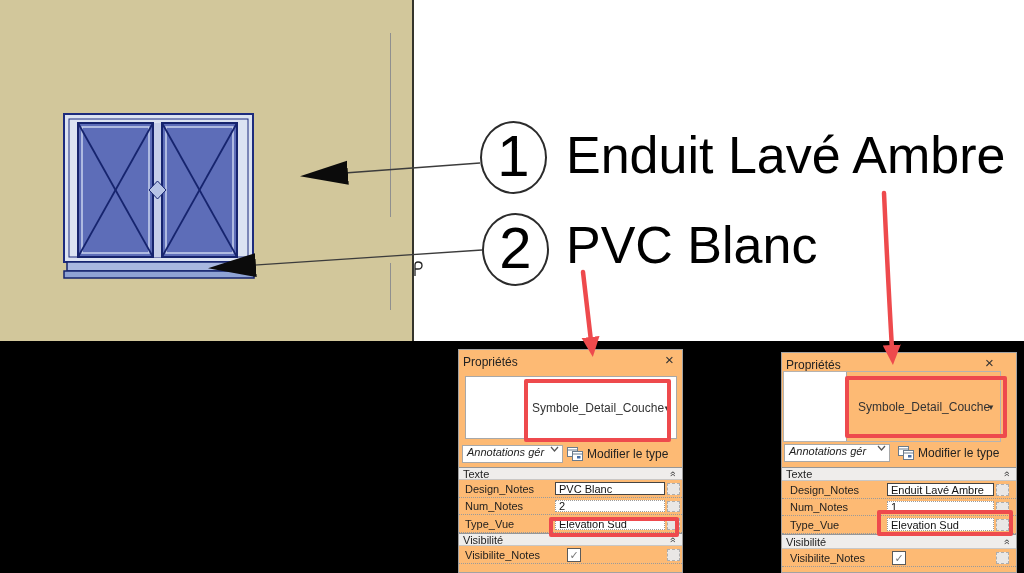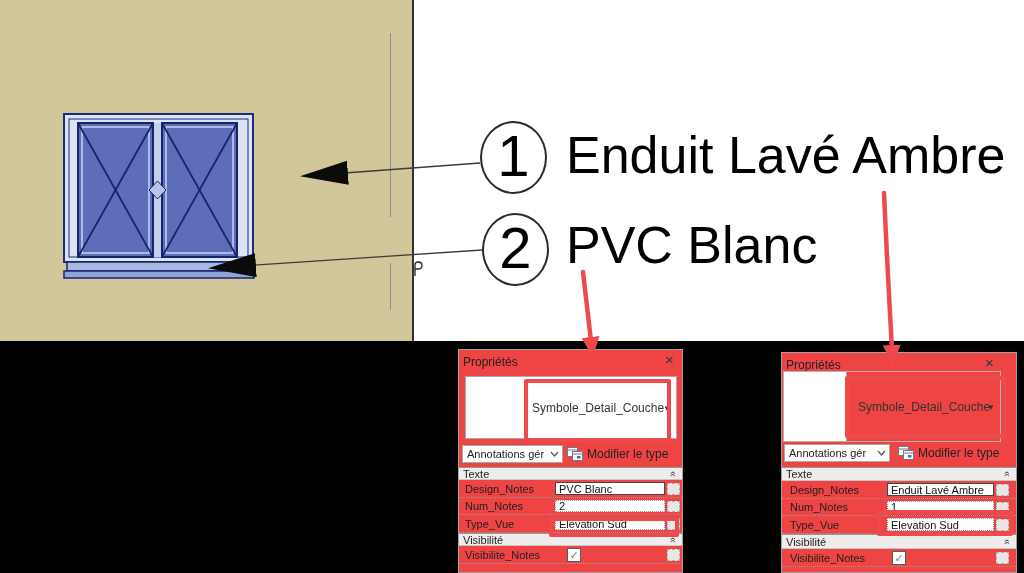--- a/index.html
+++ b/index.html
@@ -13,28 +13,28 @@
   #dmark-svg{position:absolute;left:412px;top:261px;z-index:3;}
   .blackband{position:absolute;left:0;top:341px;width:1024px;height:232px;background:#000;z-index:4;}
 
   
   .tag-circle{position:absolute;width:67px;height:73px;border:2px solid #2b2b2b;border-radius:50%;
     background:#fff;display:flex;align-items:center;justify-content:center;z-index:6;}
   .tag-circle .num{font-size:58px;color:#000;line-height:1;padding-bottom:4px;}
   .tag-label{position:absolute;font-size:52px;color:#000;white-space:nowrap;line-height:1;z-index:6;}
 
   
-  .panel{position:absolute;background:#ef4444;border:1px solid #a2a2a2;z-index:10;font-size:11px;color:#222;}
+  .panel{position:absolute;background:#fdba74;border:1px solid #a2a2a2;z-index:10;font-size:11px;color:#222;}
   .p-title{position:absolute;left:4px;top:5px;font-size:12px;color:#222;}
   .p-close{position:absolute;top:2px;font-size:15px;color:#333;line-height:1;cursor:default;}
   .selector{position:absolute;background:#fff;border:1px solid #a8a8a8;}
   .selector .tname{position:absolute;top:0;bottom:0;display:flex;align-items:center;font-size:12px;color:#333;white-space:nowrap;}
   .sel-arrow{position:absolute;font-size:8px;color:#333;}
   .thumb{position:absolute;background:#fff;border:1px solid #a8a8a8;}
-  .cat-drop{position:absolute;background:#fff;border:1px solid #a8a8a8;display:flex;align-items:center;overflow:hidden;}
+  .cat-drop{position:absolute;background:#fff;border:1px solid #a8a8a8;display:flex;align-items:flex-start;overflow:hidden;font-style:italic;}
   .cat-drop .cat-txt{padding-left:4px;font-size:11px;white-space:nowrap;flex:1;}
   .edit-type{position:absolute;display:flex;align-items:center;gap:4px;font-size:12px;color:#222;}
   .sec-hdr{position:absolute;left:0;right:0;background:#efedeb;border-top:1px solid #969696;border-bottom:1px solid #c9c7c5;display:flex;align-items:center;}
   .sec-hdr .sec-name{padding-left:4px;font-size:11px;color:#1e1e1e;}
   .collapse{position:absolute;font-size:10px;color:#444;transform:rotate(-90deg);line-height:1;}
   .prow{position:absolute;left:0;right:0;border-bottom:1px dotted #9a9a9a;padding-left:12px;}
   .plabel{position:absolute;top:0;bottom:0;display:flex;align-items:center;font-size:11px;color:#1e1e1e;white-space:nowrap;}
   .pvalue{position:absolute;top:2px;bottom:2px;background:#fff;border:1px dotted #9a9a9a;display:flex;align-items:center;
     padding-left:3px;font-size:11px;color:#111;white-space:nowrap;overflow:hidden;}
   .pvalue.sel{border:1px solid #444;}

